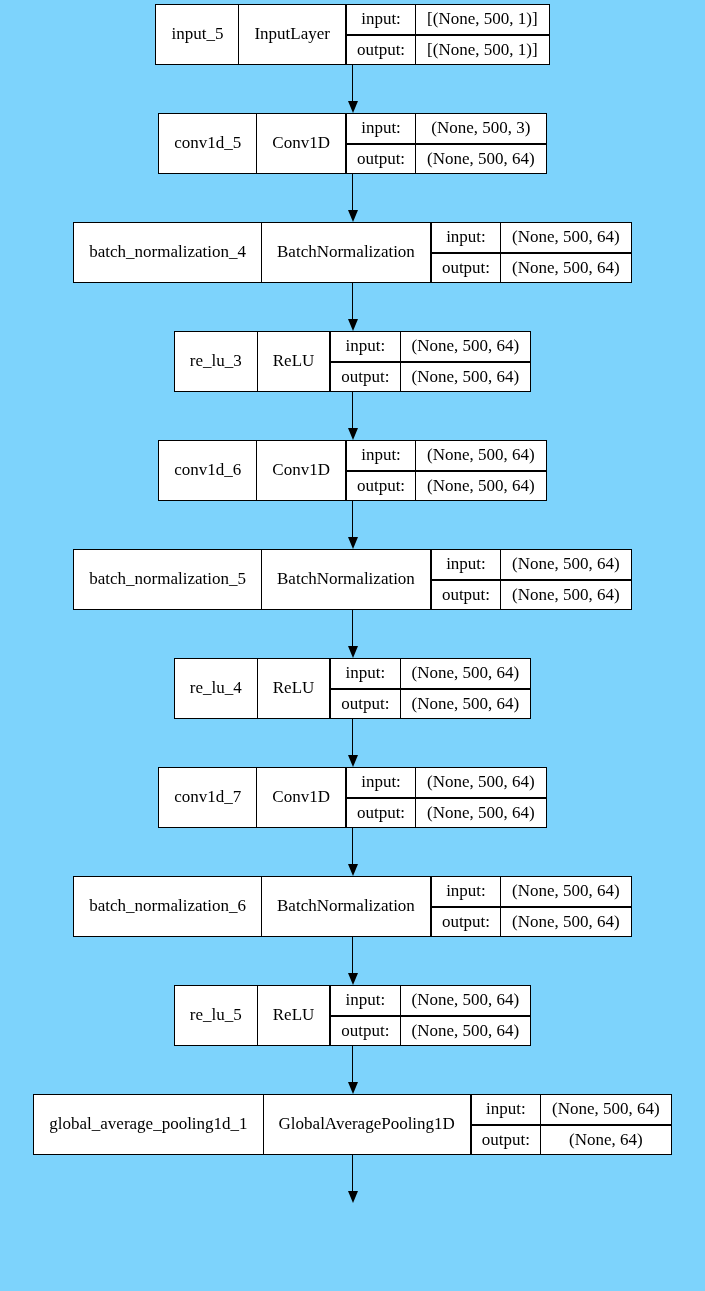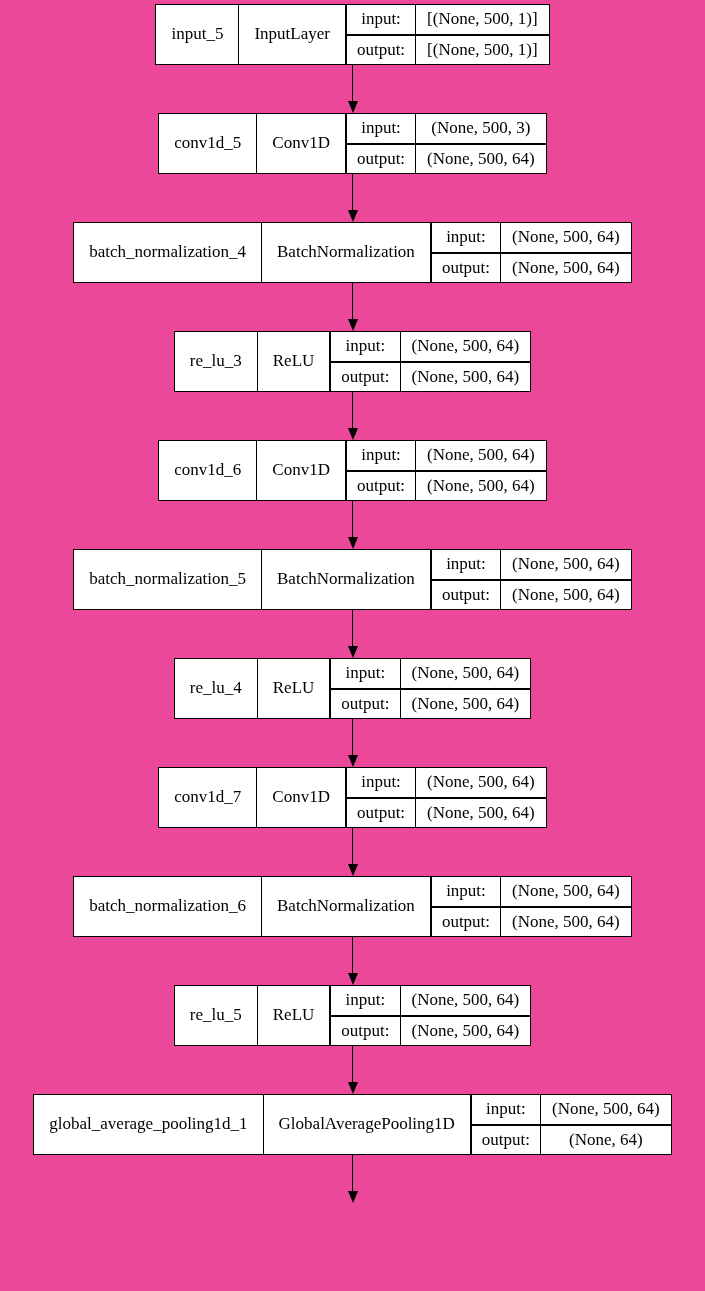--- a/index.html
+++ b/index.html
@@ -10,21 +10,21 @@
     width: 705px;
   }
   .diagram {
     width: 705px;
     min-height: 1291px;
     padding-top: 4px;
     padding-bottom: 3px;
     display: flex;
     flex-direction: column;
     align-items: center;
-    background: #ec4899;
+    background: #7dd3fc;
   }
   table.node {
     border-collapse: collapse;
     background: #ffffff;
     flex: 0 0 auto;
   }
   table.node td {
     border: 1px solid #000000;
     font-family: "Liberation Serif", "DejaVu Serif", serif;
     font-size: 17px;

